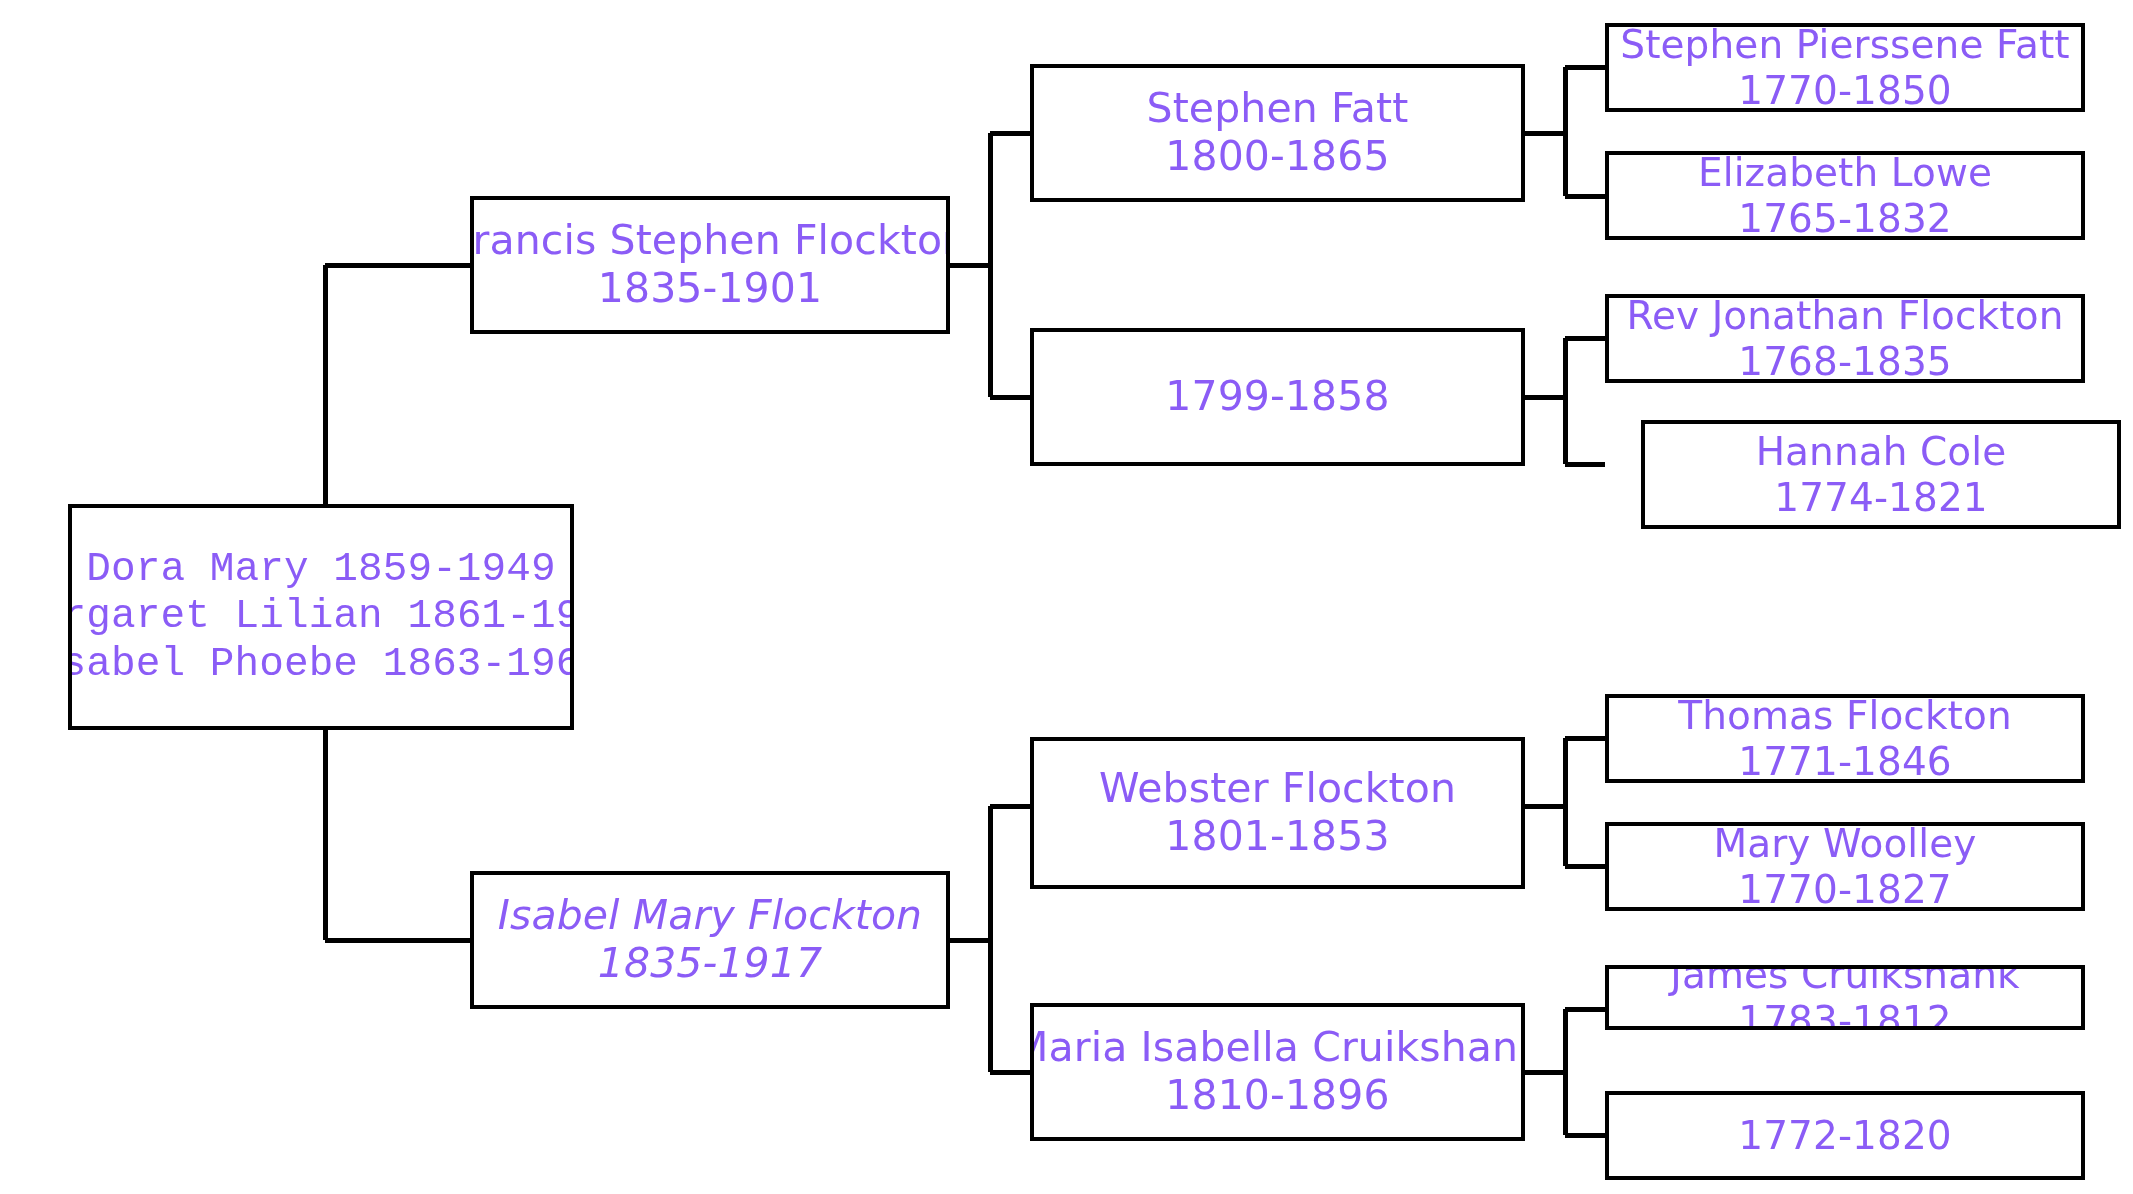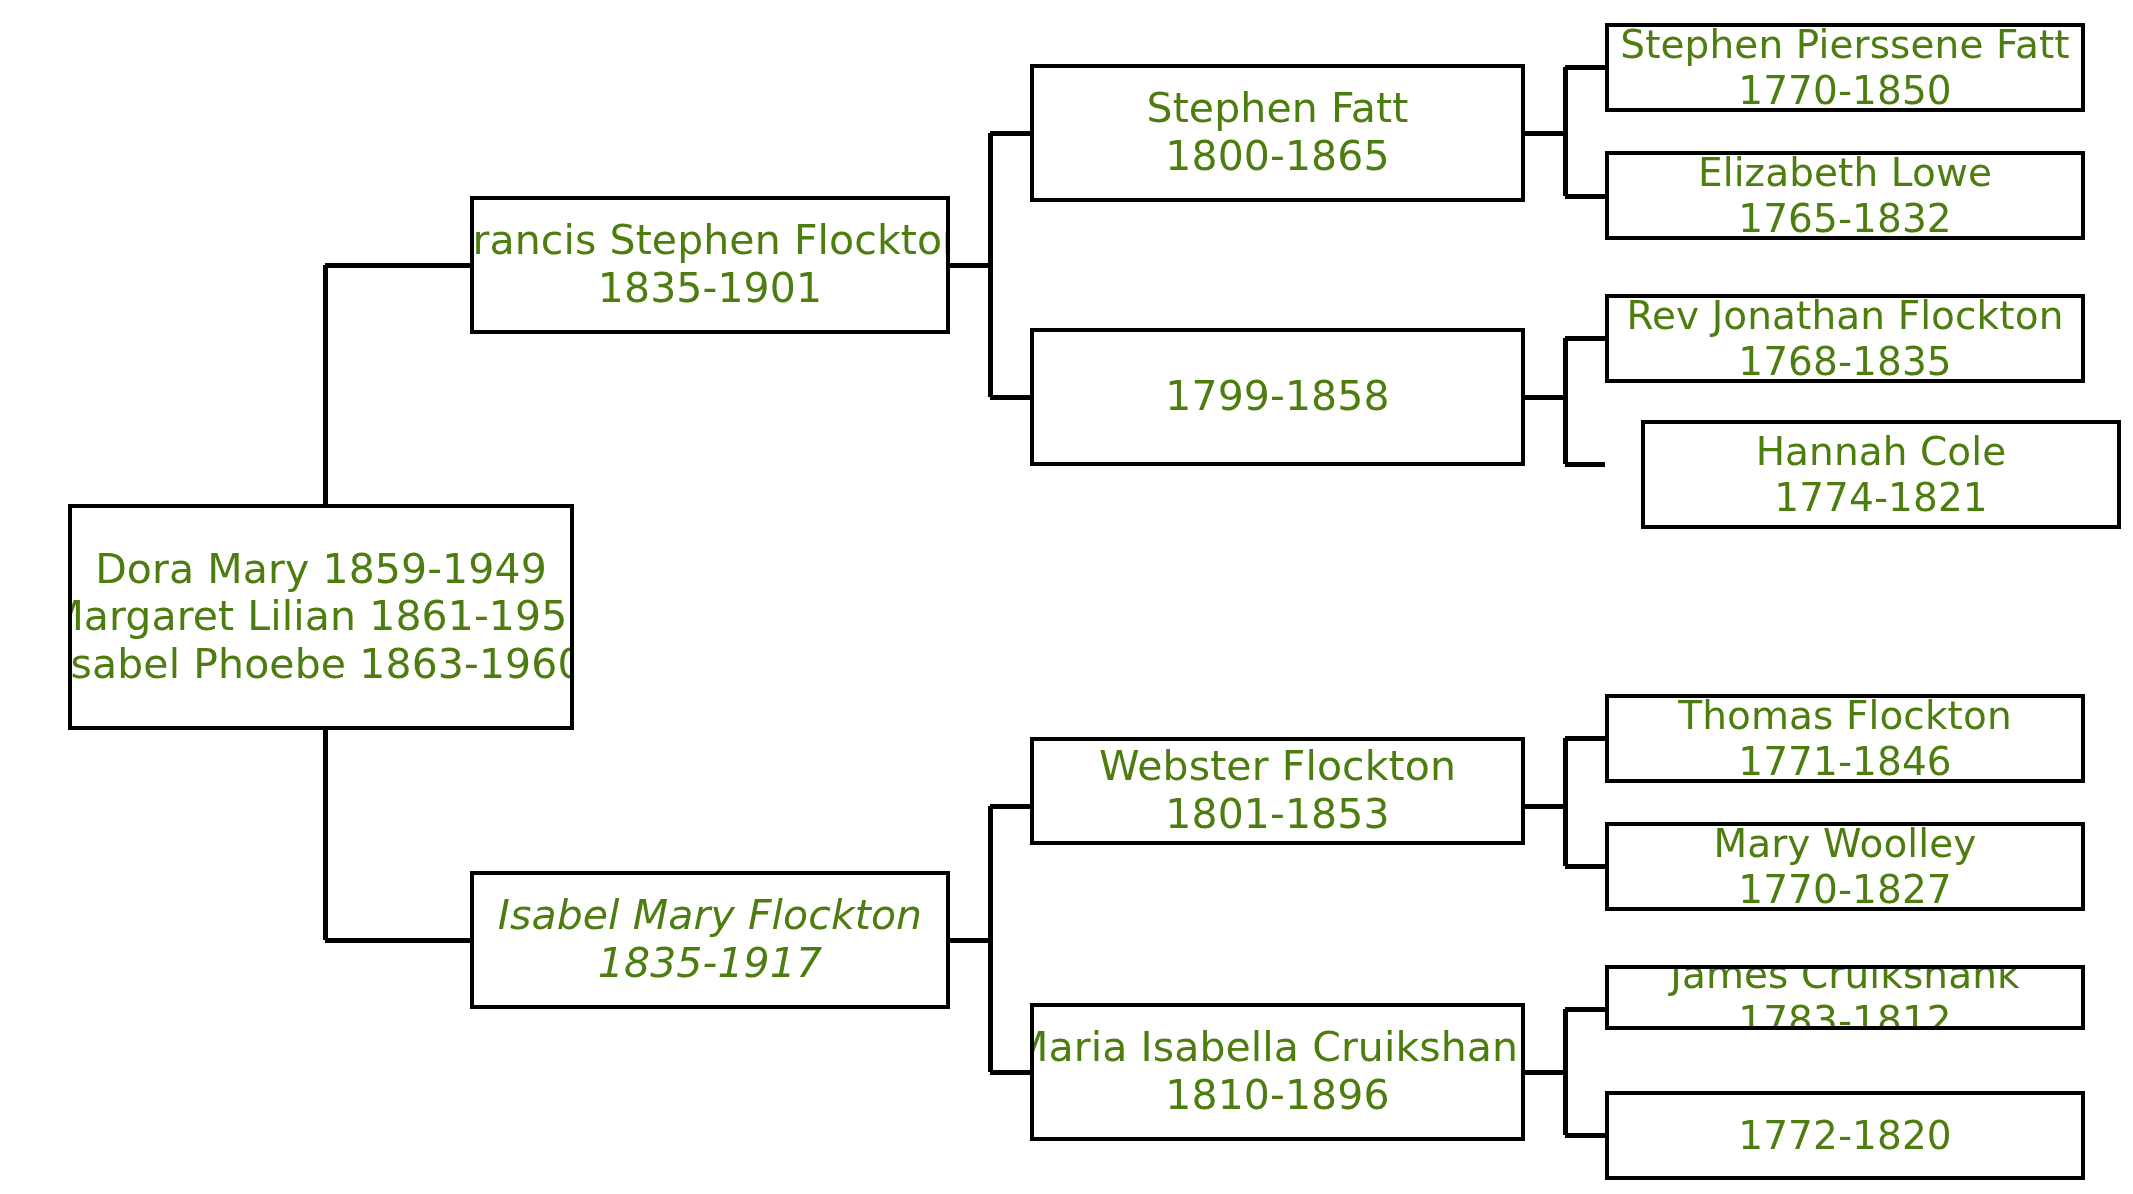--- a/index.html
+++ b/index.html
@@ -25,21 +25,21 @@
   .node-box {
     position: absolute;
     box-sizing: border-box;
     border: 4px solid #000000;
     background: #ffffff;
     display: flex;
     flex-direction: column;
     align-items: center;
     justify-content: center;
     text-align: center;
-    color: #4d7c0f;
+    color: #8b5cf6;
     line-height: 1.16;
     overflow: hidden;
     white-space: nowrap;
   }
   .node-line {
     display: block;
     font-size: 40px;
     letter-spacing: 0.1px;
   }
   .gen1 .node-line { font-size: 41px; }
@@ -85,21 +85,21 @@
       <path d="M 1565,738 L 1605,738"></path>
       <path d="M 1565,866 L 1605,866"></path>
 
       <path d="M 1525,1072 L 1565,1072"></path>
       <path d="M 1565,1009 L 1565,1135"></path>
       <path d="M 1565,1009 L 1605,1009"></path>
       <path d="M 1565,1135 L 1605,1135"></path>
     </g>
   </svg>
 
-  <div class="node-box gen1" style="left:68px; top:504px; width:506px; height:226px;">
+  <div class="node-box gen1" style="left:68px; top:504px; width:506px; height:226px;font-family:Liberation Mono, monospace;">
     <span class="node-line">Dora Mary 1859-1949</span>
     <span class="node-line">Margaret Lilian 1861-1953</span>
     <span class="node-line">Isabel Phoebe 1863-1960</span>
   </div>
 
   <div class="node-box gen2" style="left:470px; top:196px; width:480px; height:138px;">
     <span class="node-line">Francis Stephen Flockton</span>
     <span class="node-line">1835-1901</span>
   </div>
 
@@ -110,21 +110,21 @@
 
   <div class="node-box gen3" style="left:1030px; top:64px; width:495px; height:138px;">
     <span class="node-line">Stephen Fatt</span>
     <span class="node-line">1800-1865</span>
   </div>
 
   <div class="node-box gen3" style="left:1030px; top:328px; width:495px; height:138px;">
     <span class="node-line">1799-1858</span>
   </div>
 
-  <div class="node-box gen3" style="left:1030px; top:737px; width:495px; height:108px;">
+  <div class="node-box gen3" style="left:1030px; top:737px; width:495px; height:152px;">
     <span class="node-line">Webster Flockton</span>
     <span class="node-line">1801-1853</span>
   </div>
 
   <div class="node-box gen3" style="left:1030px; top:1003px; width:495px; height:138px;">
     <span class="node-line">Maria Isabella Cruikshank</span>
     <span class="node-line">1810-1896</span>
   </div>
 
   <div class="node-box gen4" style="left:1605px; top:23px; width:480px; height:89px;">

